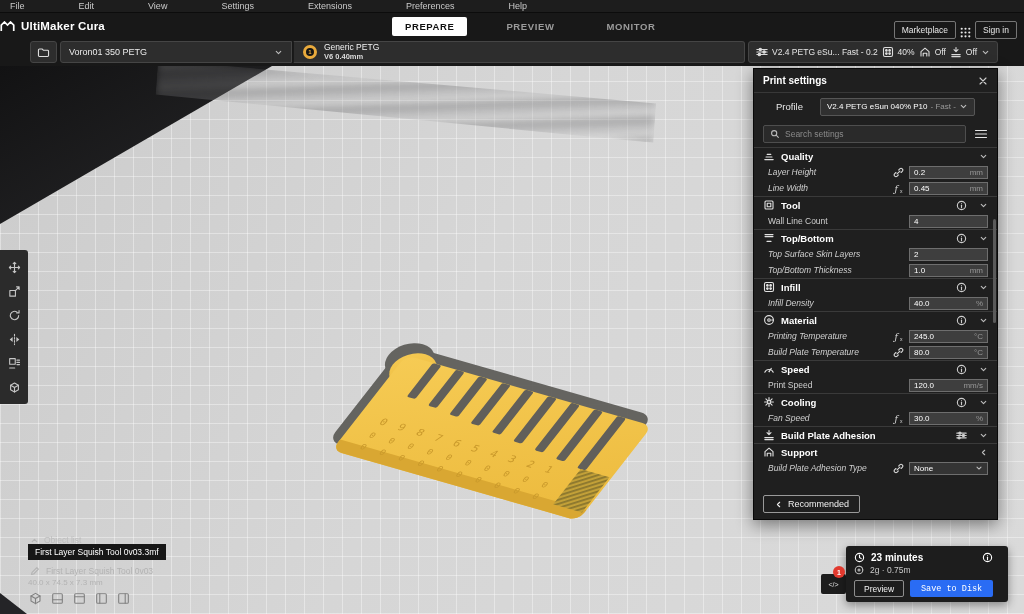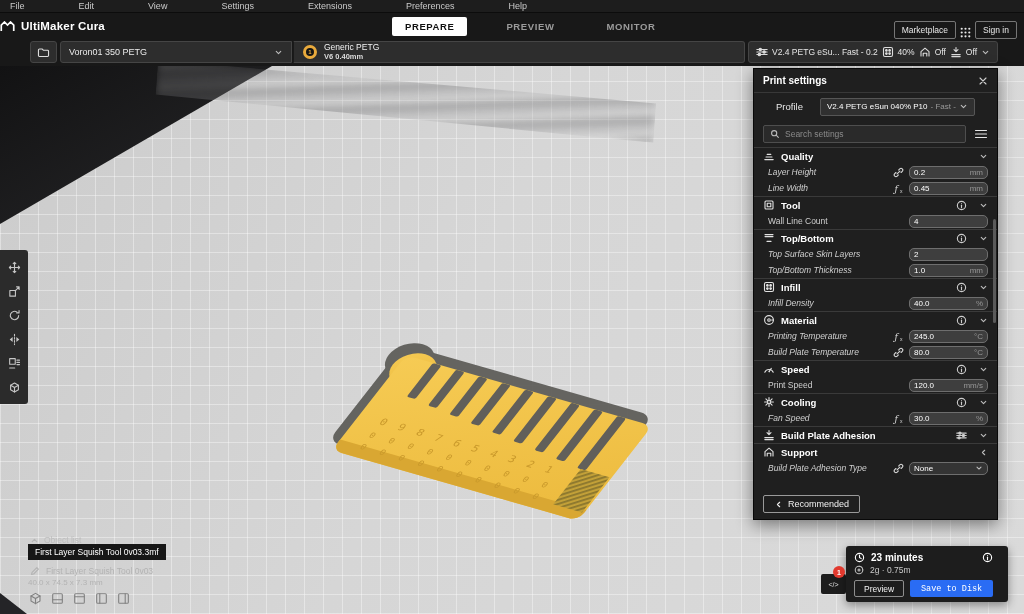--- a/index.html
+++ b/index.html
@@ -101,21 +101,21 @@
   .settings-list{position:relative}
   .section-header{height:17px;display:flex;align-items:center;gap:6px;padding:0 9px;border-top:1px solid #3a3a3a;cursor:pointer}
   .sec-icon{width:12px;height:12px;color:#e2e2e2;flex:0 0 auto;display:flex}
   .sec-label{font-size:9.5px;font-weight:bold;color:#fff;flex:1;white-space:nowrap}
   .info-ic{width:11px;height:11px;color:#cdcdcd;margin-right:6px;cursor:pointer}
   .setting-row{height:16px;display:flex;align-items:center;padding:0 9px 0 14px}
   .row-label{flex:1;font-size:8.5px;color:#cfcfcf;white-space:nowrap;overflow:hidden}
   .row-label.it{font-style:italic}
   .mod{width:16px;height:12px;color:#d8d8d8;display:flex;align-items:center;justify-content:center;margin-right:3px}
   .mod svg{width:11px;height:11px}
-  .field{width:79px;height:13px;background:#3e3e3e;border:1px solid #6e6e6e;border-radius:5px;
+  .field{width:79px;height:13px;background:#3e3e3e;border:1px solid #6e6e6e;border-radius:0;
     display:flex;align-items:center;padding:0 4px;gap:2px;cursor:text}
   .field .val{font-size:8px;color:#fff;flex:1;white-space:nowrap}
   .field .unit{font-size:8px;color:#969696}
   .field.dropdown{cursor:pointer;background:#343434}
   .field.dropdown .chev{width:8px;height:8px}
   .scroll-thumb{position:absolute;right:1px;top:4px;width:3px;height:104px;background:#5a5a5a;border-radius:2px}
   .panel-foot{position:absolute;left:0;bottom:0;width:100%;height:30px;display:flex;align-items:center;padding:0 9px}
   .recommended-btn{display:flex;align-items:center;gap:5px;border:1px solid #9a9a9a;border-radius:2px;
     padding:3px 10px;color:#f0f0f0;font-size:9px;background:transparent;cursor:pointer}
   .recommended-btn .chev{color:#f0f0f0}

